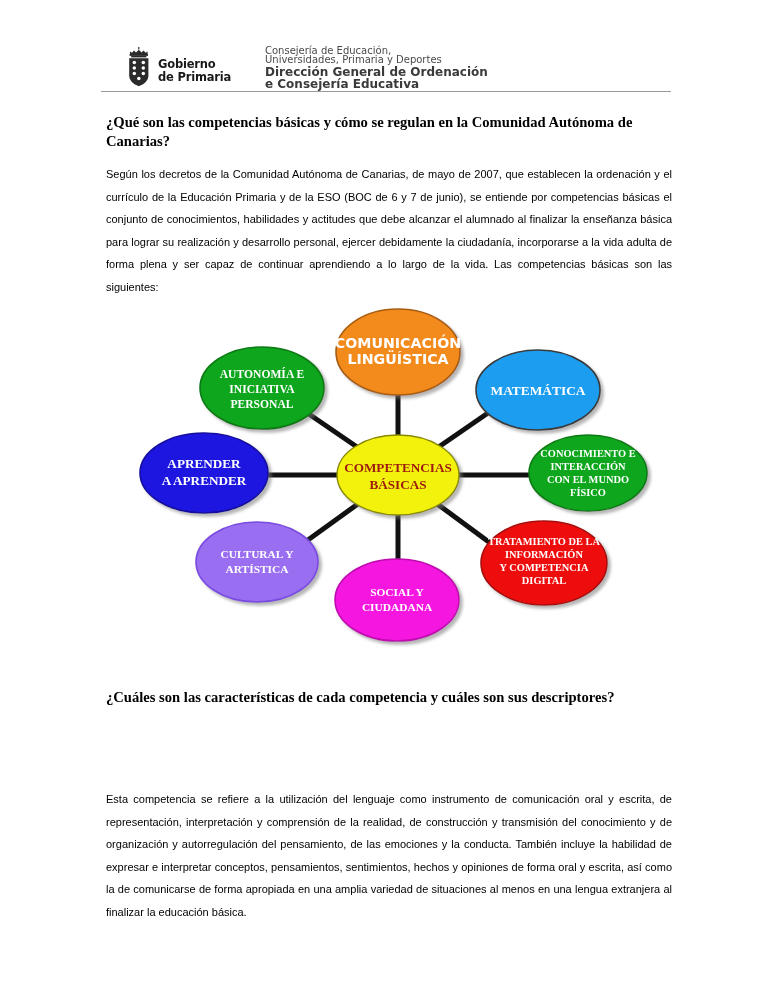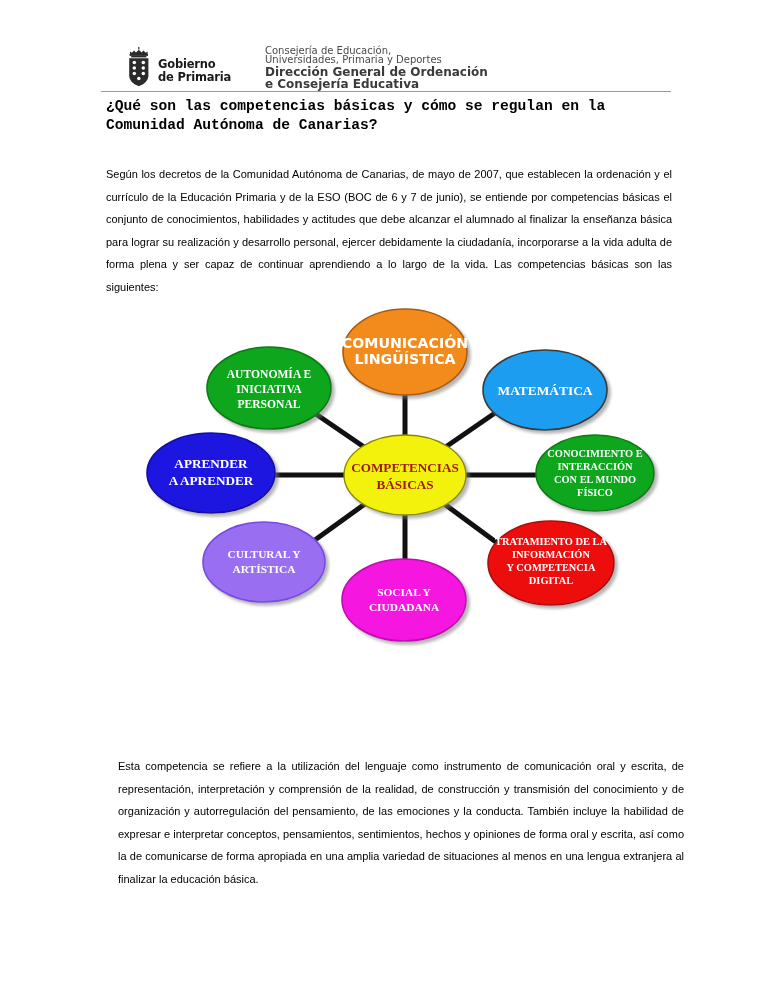--- a/index.html
+++ b/index.html
@@ -81,21 +81,21 @@
   .h-question {
     position: absolute;
     left: 106px;
     width: 566px;
     font-family: "Liberation Serif", serif;
     font-weight: bold;
     font-size: 14.6px;
     line-height: 19px;
     color: #000;
   }
-  #title-block { top: 97px; font-family: Liberation Mono, monospace; }
+  #title-block { top: 113px; }
   #section-question { top: 688px; }
 
   .h-sub {
     position: absolute;
     left: 133px;
     top: 719px;
     width: 540px;
     font-family: "Liberation Serif", serif;
     font-weight: bold;
     font-size: 14.6px;
@@ -106,26 +106,26 @@
     position: absolute;
     left: 106px;
     width: 566px;
     font-family: Liberation Sans, sans-serif;
     font-size: 11px;
     line-height: 22.6px;
     text-align: justify;
     color: #000000;
   }
   #para-intro { top: 163px; }
-  #para-a { top: 755px; margin-left: 12px; }
+  #para-a { top: 788px; }
 
   
   .diagram {
     position: absolute;
-    left: 132px;
+    left: 125px;
     top: 300px;
     width: 545px;
     height: 355px;
   }
   .diagram svg { display: block; }
 
   .node-label {
     font-family: "Liberation Serif", serif;
     font-weight: bold;
     fill: #ffffff;
@@ -260,17 +260,18 @@
       </g>
 
       <g>
         <ellipse cx="273" cy="175" rx="61" ry="40" fill="#f2f20d" stroke="#8a8a00" stroke-width="1.4" filter="url(#sh)"></ellipse>
         <text class="center-label" x="273" y="172" font-size="13.2">COMPETENCIAS</text>
         <text class="center-label" x="273" y="189" font-size="13.2">BÁSICAS</text>
       </g>
     </svg>
   </div>
 
+  <div class="h-question" id="section-question">¿Cuáles son las características de cada competencia y cuáles son sus descriptores?</div>
 
 
   <div class="para" id="para-a">Esta competencia se refiere a la utilización del lenguaje como instrumento de comunicación oral y escrita, de representación, interpretación y comprensión de la realidad, de construcción y transmisión del conocimiento y de organización y autorregulación del pensamiento, de las emociones y la conducta. También incluye la habilidad de expresar e interpretar conceptos, pensamientos, sentimientos, hechos y opiniones de forma oral y escrita, así como la de comunicarse de forma apropiada en una amplia variedad de situaciones al menos en una lengua extranjera al finalizar la educación básica.</div>
 
 </div>
 
 </body></html>

